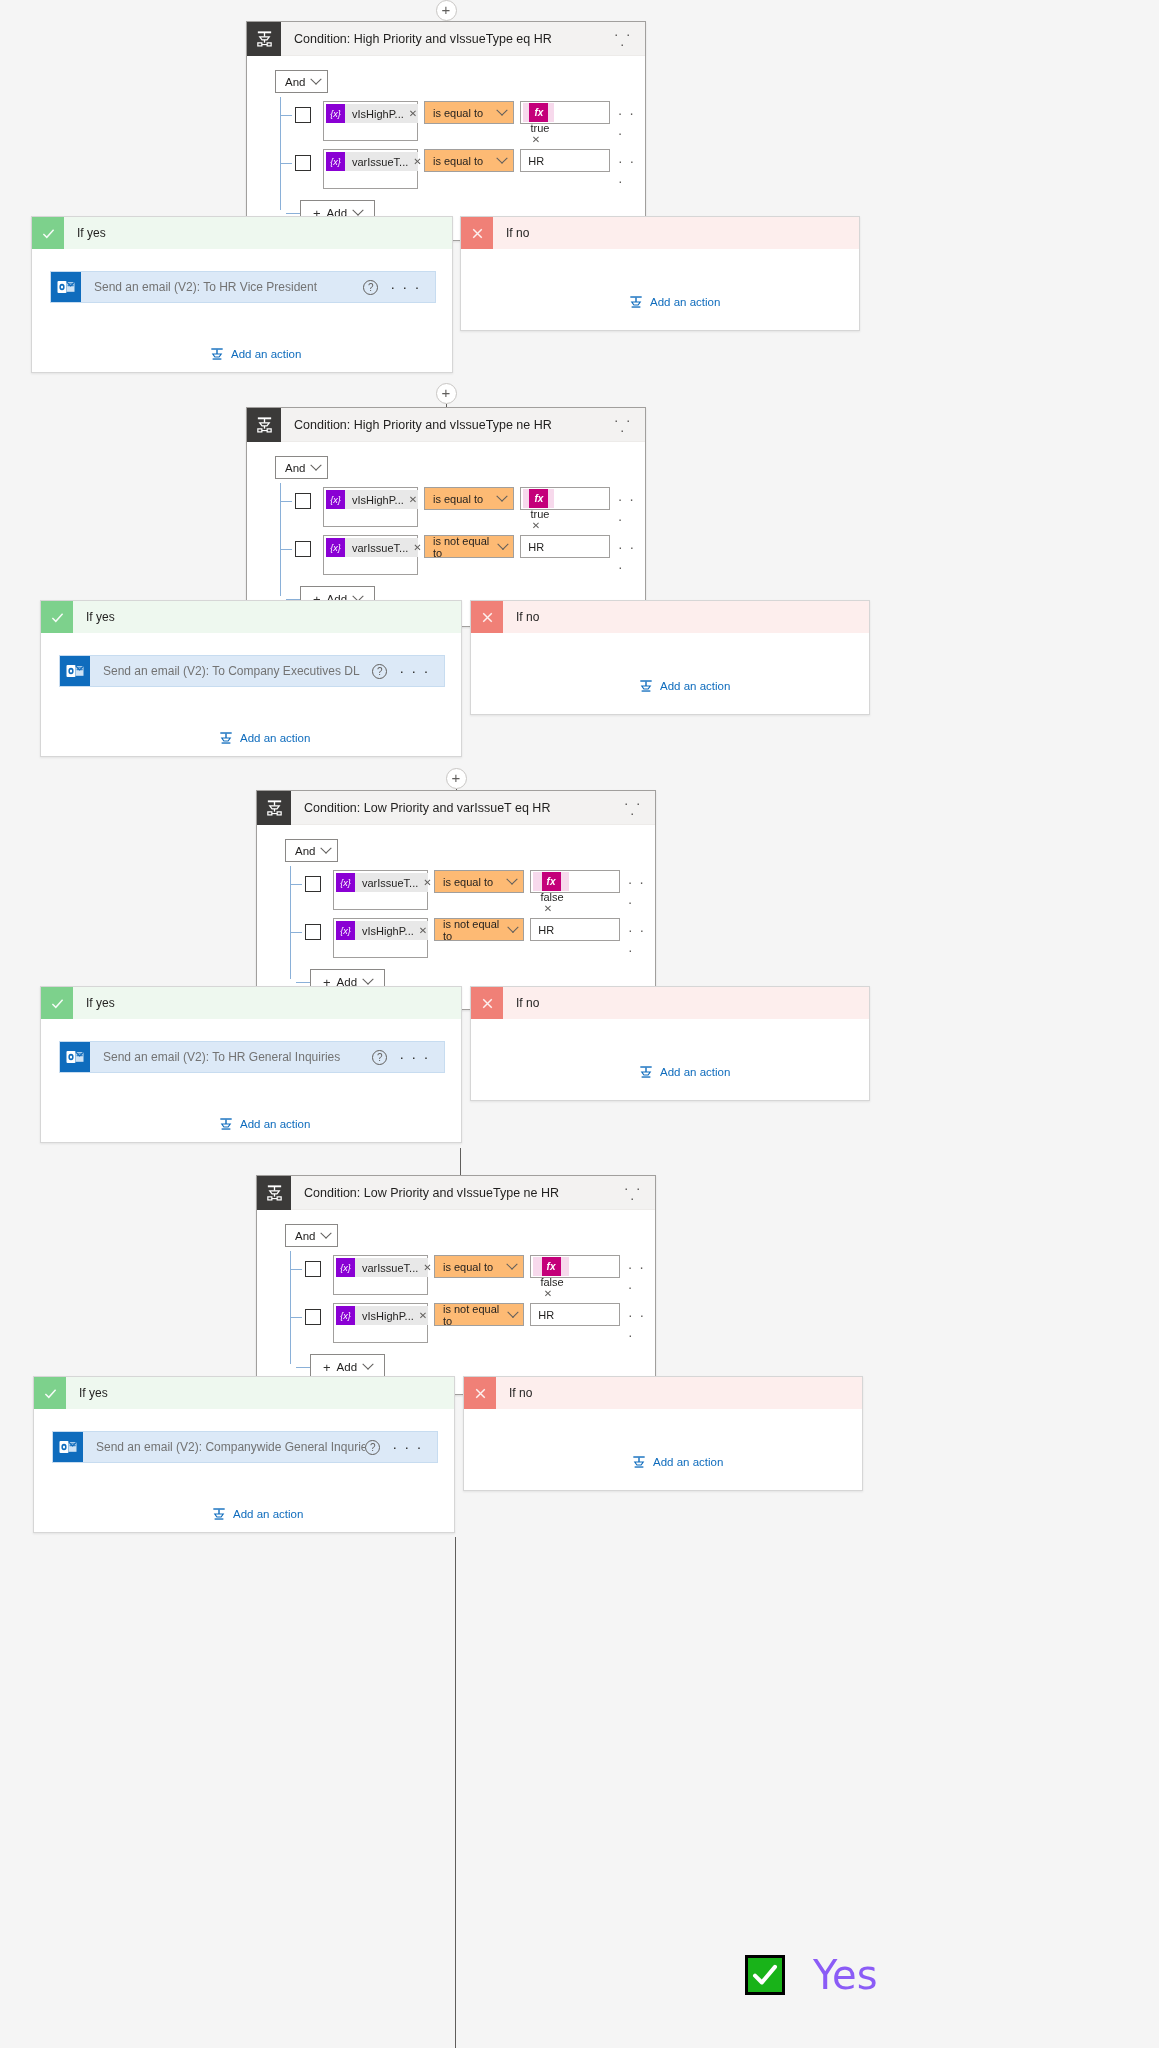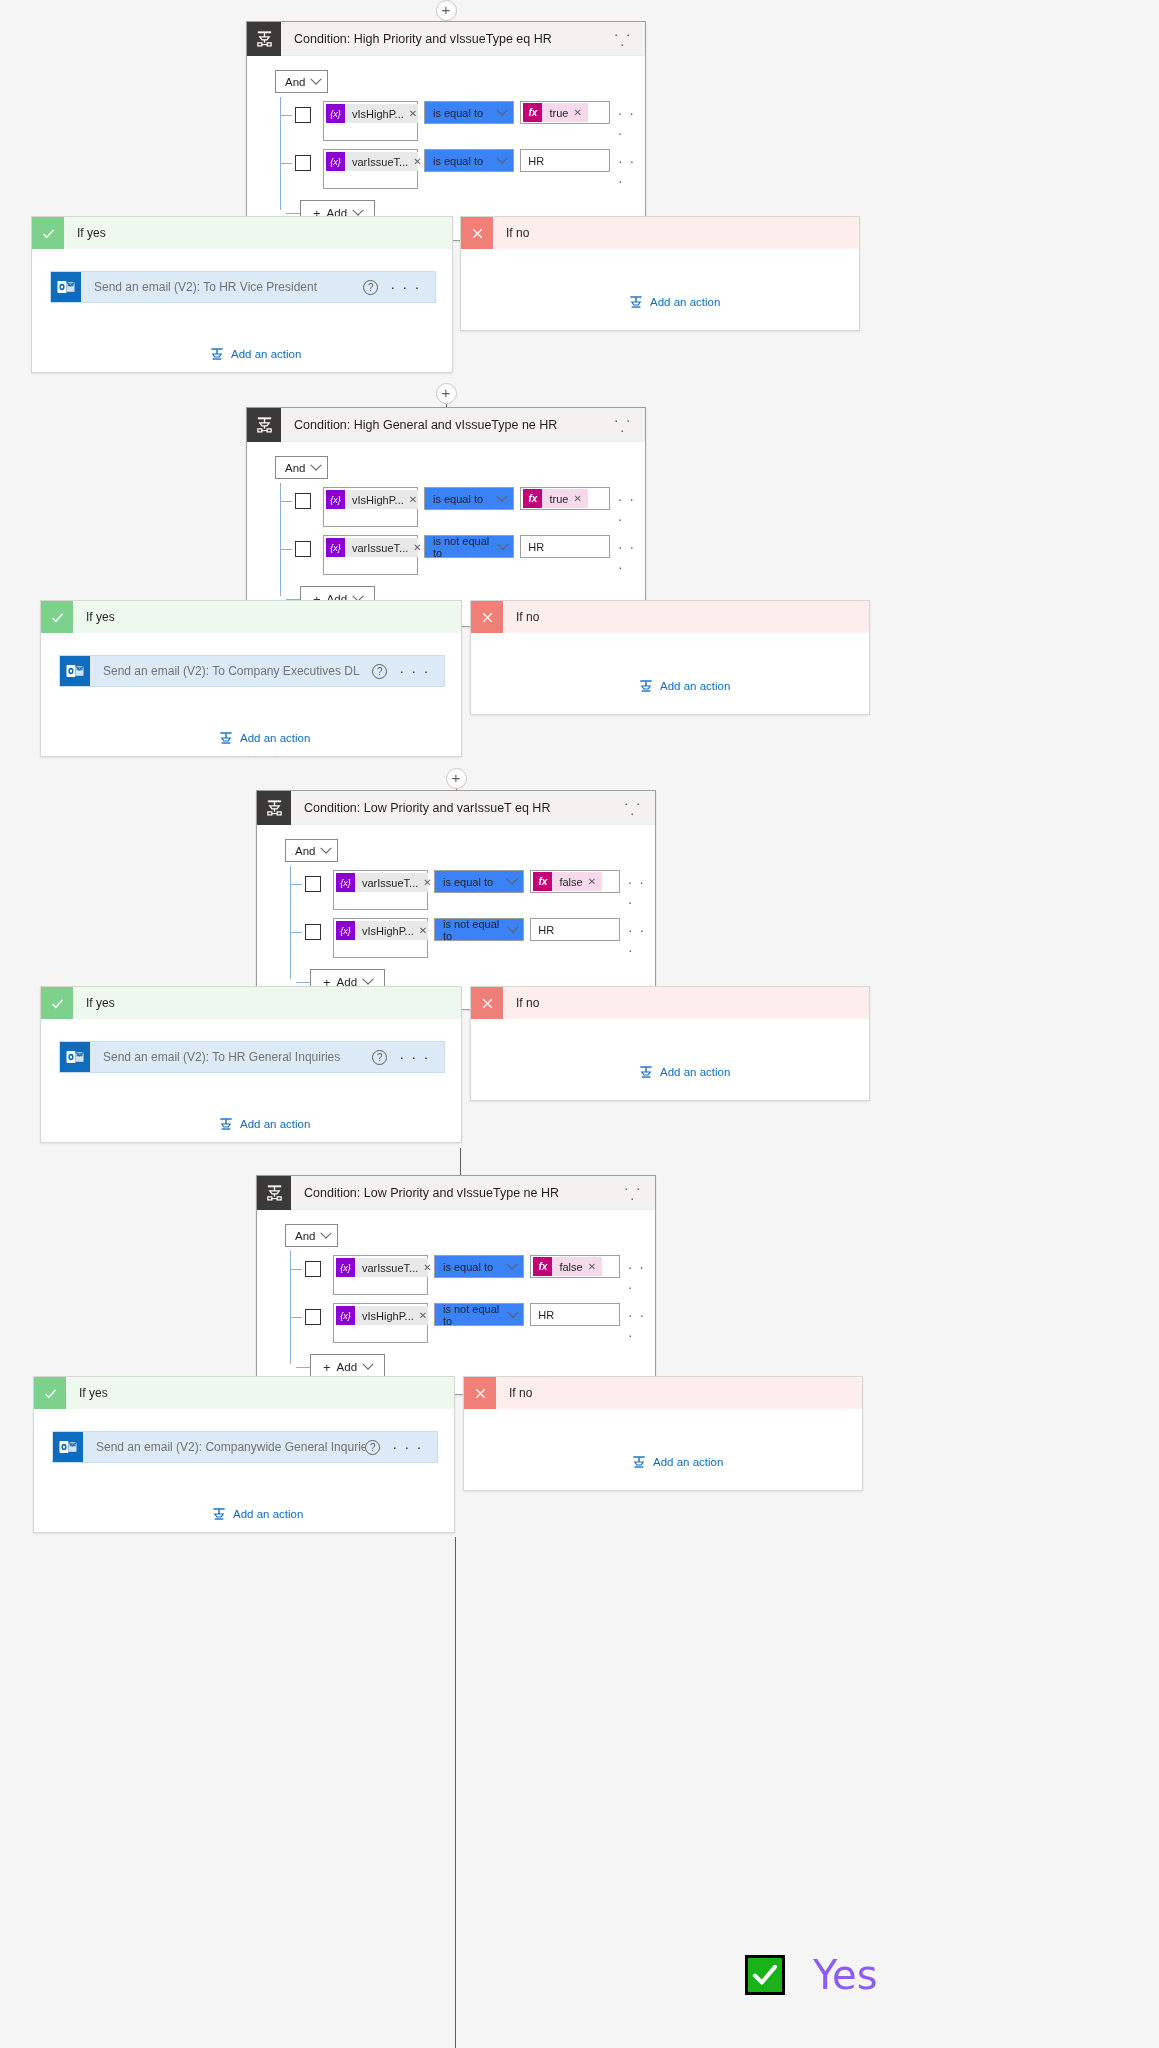--- a/index.html
+++ b/index.html
@@ -162,36 +162,36 @@
   .token-badge {
     width: 19px; height: 19px;
     background: #8a00d4;
     color: #fff;
     font-size: 9px;
     font-style: italic;
     display: flex; align-items: center; justify-content: center;
     flex: 0 0 19px;
   }
   .token-badge.fx { background: #c4007a; font-weight: 700; font-size: 10px; }
-  .token.pink { background: #f7d9ec; }
+  .token.pink { background: #f7d9ec; flex-direction: column; }
   .token-text {
     font-size: 11px;
     color: #201f1e;
     padding: 0 5px 0 7px;
     white-space: nowrap;
   }
   .token-x {
     font-size: 10px;
     color: #605e5c;
     padding-right: 6px;
   }
   .op-select {
     width: 96px; height: 23px;
     border: 1px solid #a19f9d;
-    background: #3b82f6;
+    background: #fdba74;
     display: flex; align-items: center;
     justify-content: space-between;
     padding: 0 7px 0 8px;
     margin-left: 6px;
     font-size: 11px;
     color: #201f1e;
   }
   .val-box {
     width: 96px; height: 23px;
     border: 1px solid #a19f9d;
@@ -495,21 +495,21 @@
           <svg width="19" height="19" viewBox="0 0 20 20">
             <rect x="3" y="2.5" width="14" height="2" fill="#fff"></rect>
             <rect x="9.3" y="4" width="1.4" height="4" fill="#fff"></rect>
             <path d="M5 8.2 L15 8.2 L12.6 11.4 L7.4 11.4 Z" fill="none" stroke="#fff" stroke-width="1.3"></path>
             <rect x="9.3" y="11.4" width="1.4" height="3" fill="#fff"></rect>
             <rect x="3" y="14.6" width="4.2" height="3.2" fill="none" stroke="#fff" stroke-width="1.3"></rect>
             <rect x="12.8" y="14.6" width="4.2" height="3.2" fill="none" stroke="#fff" stroke-width="1.3"></rect>
             <rect x="7.2" y="15.8" width="5.6" height="1.2" fill="#fff"></rect>
           </svg>
         </div>
-        <div class="cond-title">Condition: High General and vIssueType ne HR</div>
+        <div class="cond-title">Condition: High Priority and vIssueType ne HR</div>
         <div class="ellipsis-btn">· · ·</div>
       </div>
       <div class="cond-body"><div class="and-select">
           <span>And</span>
           <span class="chev"></span>
         </div><div class="rows-wrap"><div class="tree-line"></div><div class="cond-row">
             <div class="branch"></div>
             <div class="chk"></div>
             <div class="token-box">
               <span class="token">

